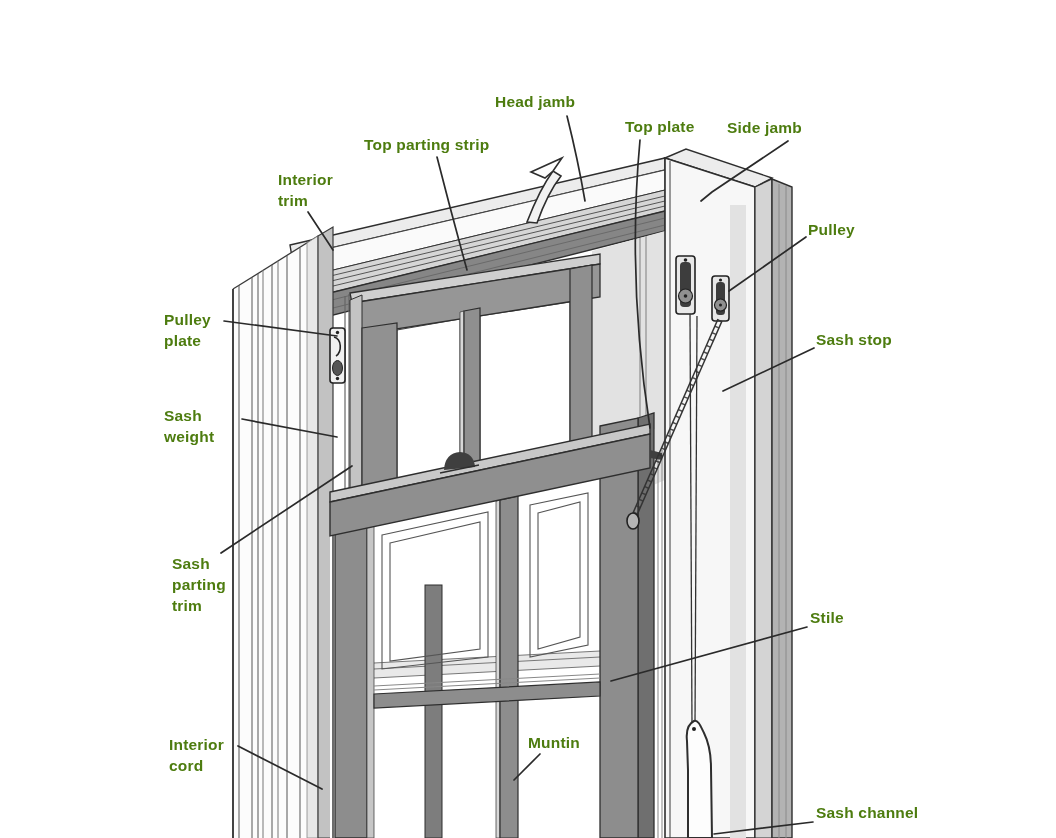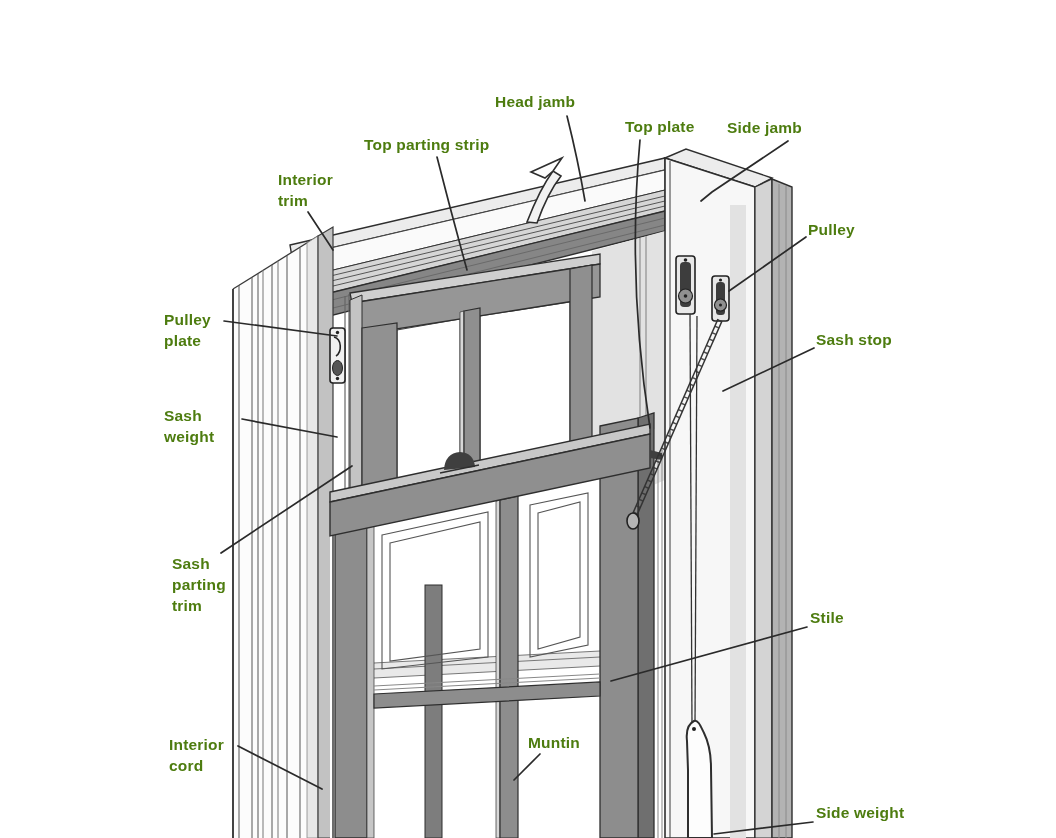--- a/index.html
+++ b/index.html
@@ -238,17 +238,17 @@
     <div>Stile</div>
   </div>
   <div class="lbl" style="left:528px;top:732px">
     <div>Muntin</div>
   </div>
   <div class="lbl" style="left:169px;top:734px">
     <div>Interior</div>
     <div>cord</div>
   </div>
   <div class="lbl" style="left:816px;top:802px">
-    <div>Side weight</div>
+    <div>Sash channel</div>
   </div>
 </div>
 
 </div>
 
 </body></html>

